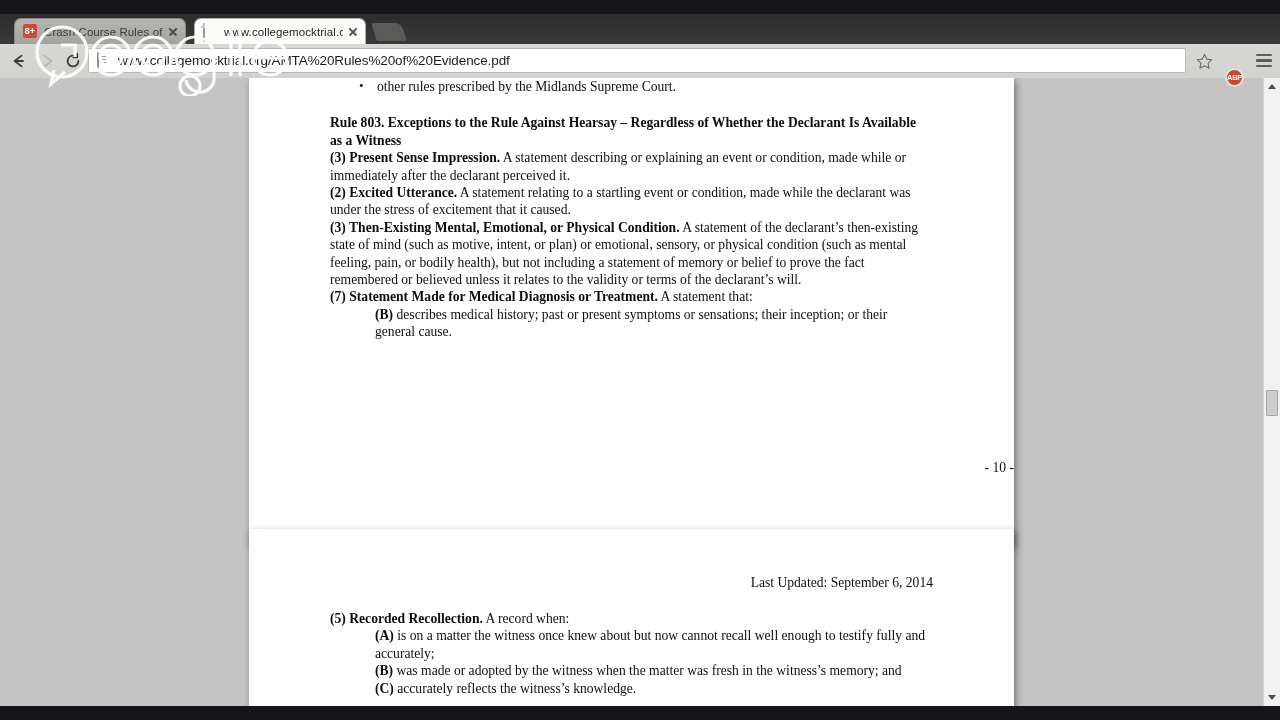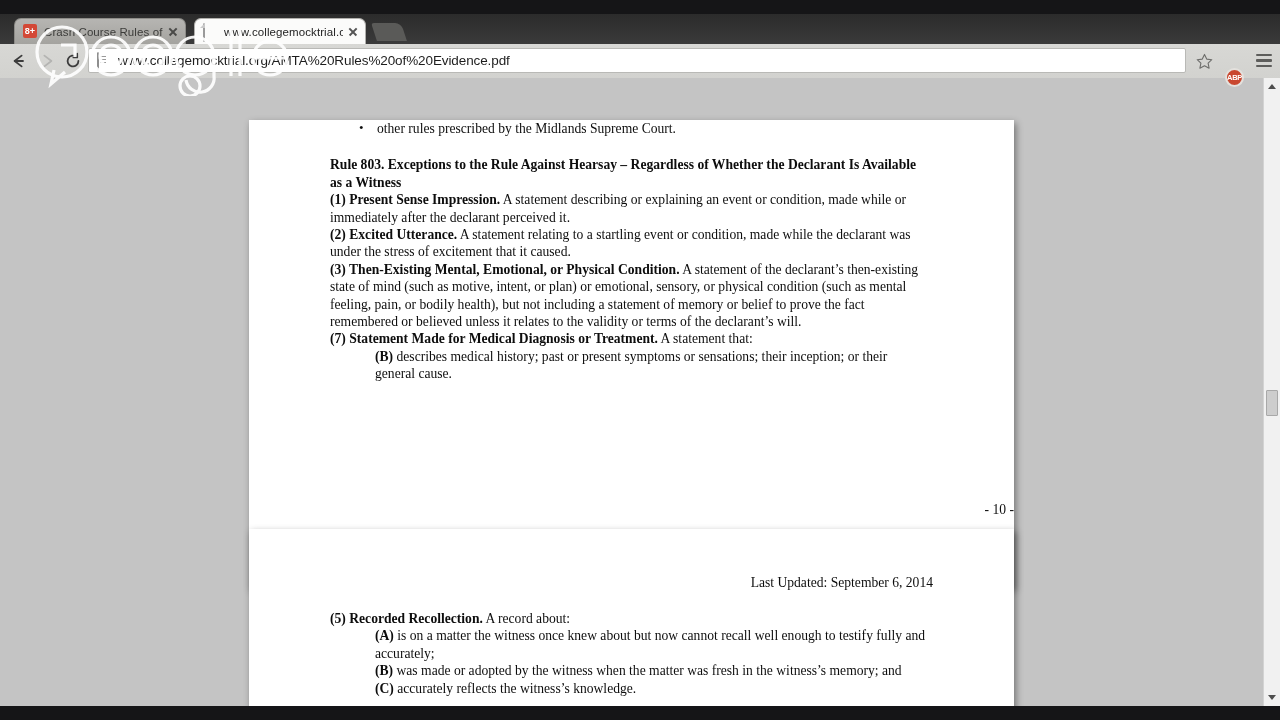--- a/index.html
+++ b/index.html
@@ -77,21 +77,21 @@
        letter-spacing:-.3px;}
   .menu{position:absolute;left:1256px;top:10px;width:16px;height:14px;}
   .menu i{display:block;height:2.4px;background:#5d5d5b;margin-bottom:3px;border-radius:1px;}
   .menu i:last-child{margin-bottom:0;}
 
   
   .viewer{position:absolute;left:0;top:78px;width:1280px;height:628px;background:#c4c4c4;overflow:hidden;z-index:5;}
 
   .pdf-page{position:absolute;left:249px;width:765px;background:#fff;
             box-shadow:2px 3px 7px rgba(0,0,0,.42);}
-  .page-1{top:0px;height:468px;margin-top:42px;}
+  .page-1{top:0px;height:468px;}
   .page-2{top:451px;height:260px;}
 
   .doc-body{
     position:absolute;left:81px;top:0;width:600px;
     font-family:"Liberation Serif","DejaVu Serif",serif;
     color:#0d0d0d;font-size:13.6px;line-height:17.4px;
     text-align:left;
   }
   .doc-body p{margin:0;}
   .bullet-line{position:relative;padding-left:47px;}
@@ -228,40 +228,40 @@
 
     <div class="pdf-page page-1">
       <div class="doc-body" style="top:0px;">
 
         <p class="bullet-line">other rules prescribed by the Midlands Supreme Court.</p>
         <div class="gap-lg"></div>
 
         <p class="hdr">Rule 803. Exceptions to the Rule Against Hearsay  – Regardless of Whether the Declarant Is Available as a Witness</p>
 
 
-        <p><span class="hdr">(1) Present Sense Impression.</span><span> A statement describing or explaining an event or condition, made while or immediately after the declarant perceived it.</span></p>
+        <p><span class="hdr">(3) Present Sense Impression.</span><span> A statement describing or explaining an event or condition, made while or immediately after the declarant perceived it.</span></p>
 
         <p><span class="hdr">(2) Excited Utterance.</span><span> A statement relating to a startling event or condition, made while the declarant was under the stress of excitement that it caused.</span></p>
 
         <p><span class="hdr">(3) Then-Existing Mental, Emotional, or Physical Condition.</span><span> A statement of the declarant’s then-existing state of mind (such as motive, intent, or plan) or emotional, sensory, or physical condition (such as mental feeling, pain, or bodily health), but not including a statement of memory or belief to prove the fact remembered or believed unless it relates to the validity or terms of the declarant’s will.</span></p>
 
         <p><span class="hdr">(7) Statement Made for Medical Diagnosis or Treatment.</span><span>  A statement that:</span></p>
 
 
         <p class="sub-ind"><span class="hdr">(B)</span><span> describes medical history; past or present symptoms or sensations; their inception; or their general cause.</span></p>
       </div>
 
       <div class="pageno" style="top:382px;">- 10 -</div>
     </div>
 
     <div class="pdf-page page-2">
       <div class="lastupd" style="top:46px;">Last Updated: September 6, 2014</div>
 
       <div class="doc-body" style="top:81px;">
-        <p><span class="hdr">(5) Recorded Recollection.</span><span> A record about:</span></p>
+        <p><span class="hdr">(5) Recorded Recollection.</span><span> A record when:</span></p>
 
         <p class="sub-ind"><span class="hdr">(A)</span><span> is on a matter the witness once knew about but now cannot recall well enough to testify fully and accurately;</span></p>
 
         <p class="sub-ind"><span class="hdr">(B)</span><span> was made or adopted by the witness when the matter was fresh in the witness’s memory; and</span></p>
 
         <p class="sub-ind"><span class="hdr">(C)</span><span> accurately reflects the witness’s knowledge.</span></p>
       </div>
     </div>
   </div>
 

